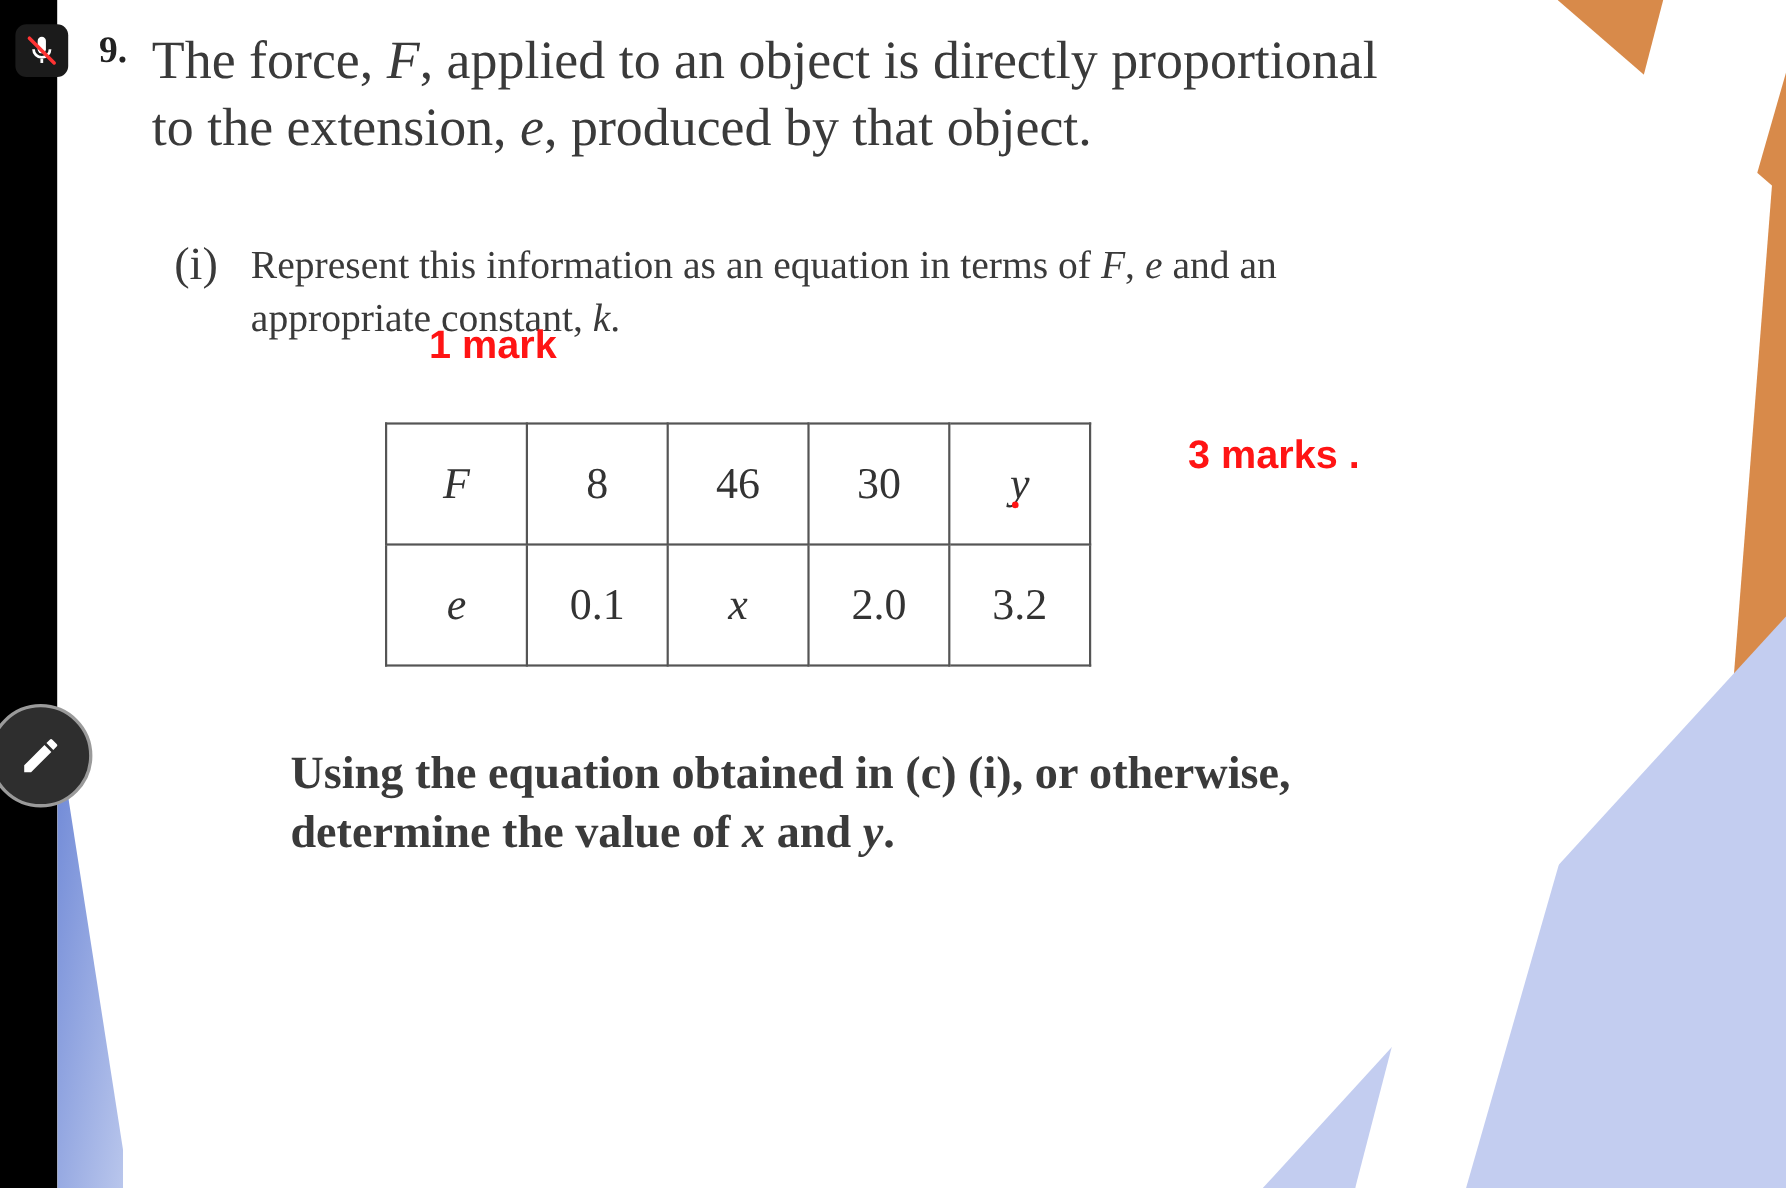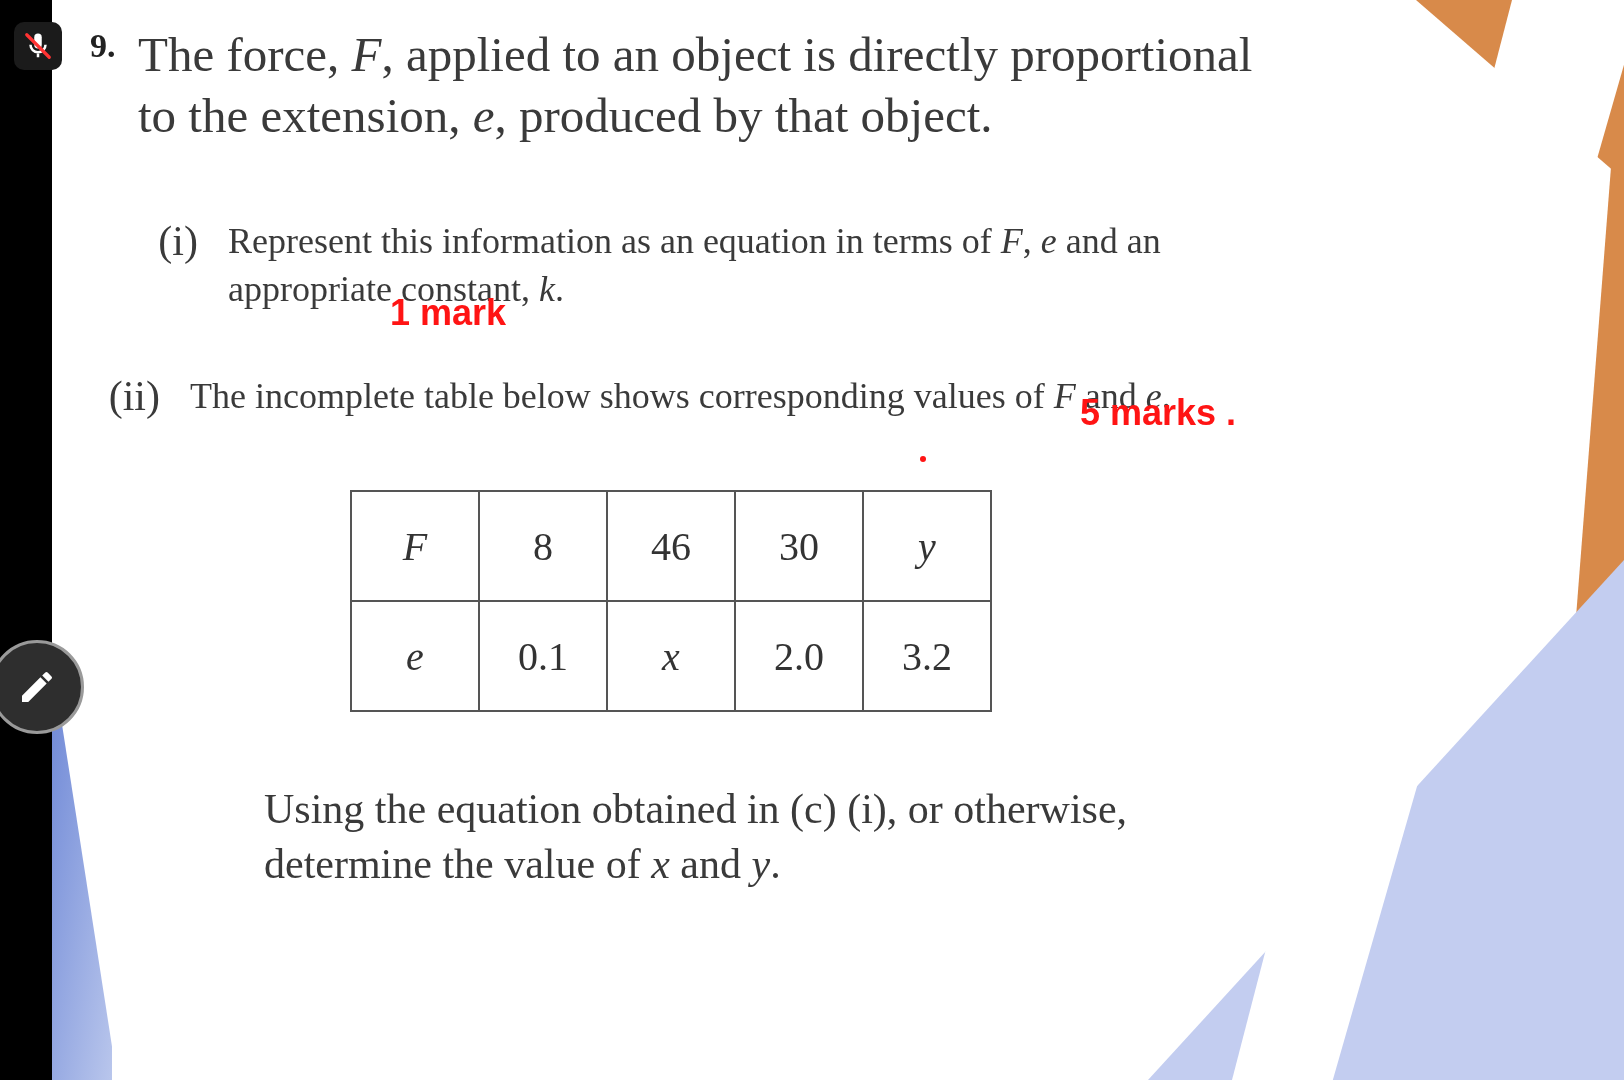--- a/index.html
+++ b/index.html
@@ -102,20 +102,21 @@
     font-size: 40px;
     color: #333;
   }
   table.data td.hdr { font-style: italic; }
 
   .footnote {
     margin-top: 70px;
     margin-left: 174px;
     font-size: 42px;
     line-height: 1.3;
+    font-weight: bold;
   }
 
   
   .mic-btn {
     position: absolute;
     left: 14px; top: 22px;
     width: 48px; height: 48px;
     background: #1b1b1b;
     border-radius: 10px;
     z-index: 20;
@@ -175,28 +176,22 @@
 
   <div class="sub-row">
     <div class="sub-num">(i)</div>
     <div class="sub-text">
       <span>Represent this information as an equation in terms of </span><span class="ital">F</span><span>, </span><span class="ital">e</span><span> and an appropriate constant, </span><span class="ital">k</span><span>.</span>
     </div>
   </div>
 
   <span class="hand-red mk1">1 mark</span>
 
-  <div class="sub-row ii">
-    <div class="sub-num">(ii)</div>
-    <div class="sub-text">
-      <span>The incomplete table below shows corresponding values of </span><span class="ital">F</span><span> and </span><span class="ital">e</span><span>.</span>
-    </div>
-  </div>
-
-  <span class="hand-red mk2">5 marks .</span>
+
+  <span class="hand-red mk2">3 marks .</span>
 
   <div class="table-wrap">
     <table class="data">
       <tbody>
           <tr>
         <td class="hdr">F</td>
         <td>8</td>
         <td>46</td>
         <td>30</td>
         <td class="hdr">y</td>

